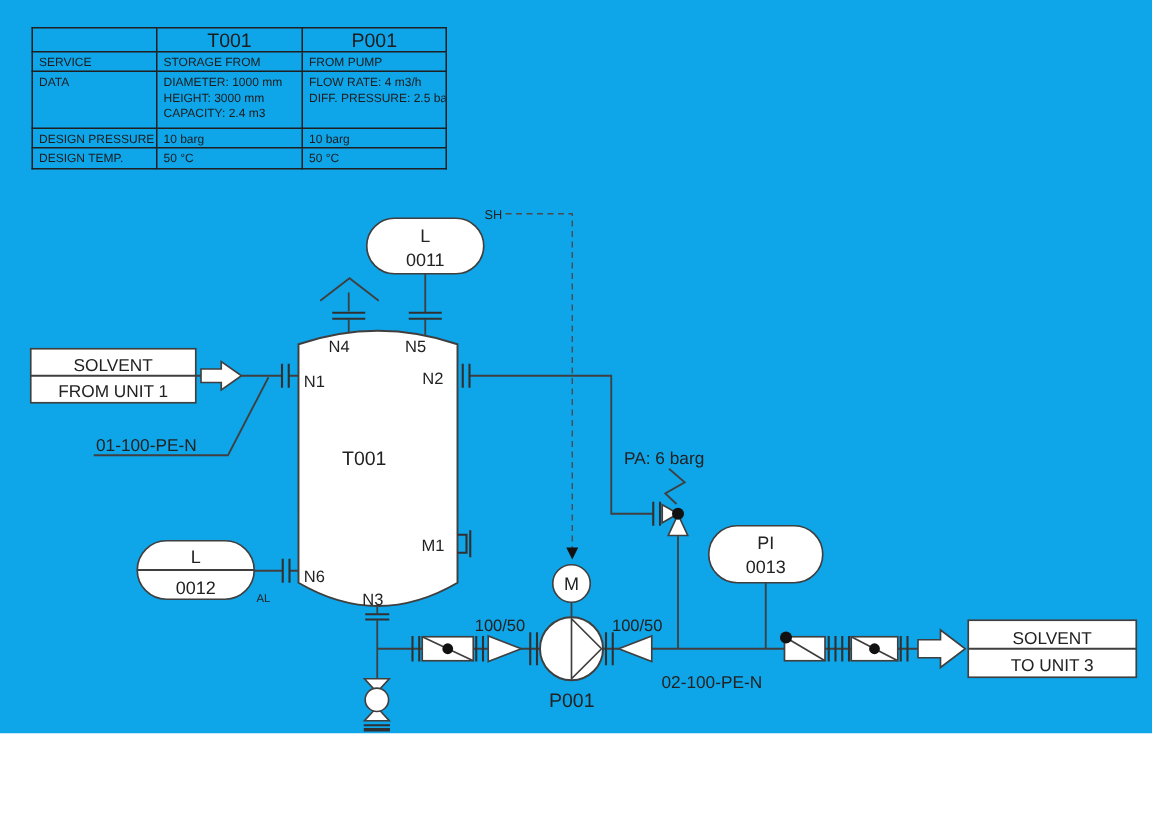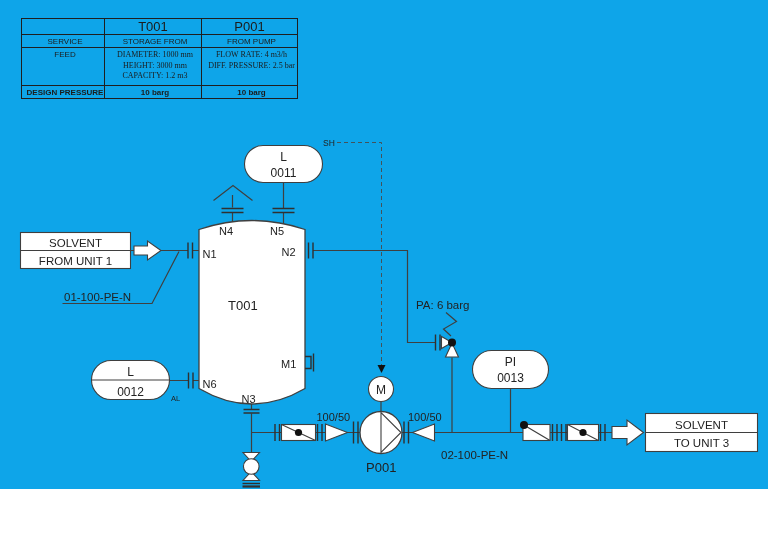--- a/index.html
+++ b/index.html
@@ -2,29 +2,29 @@
 <html><head>
 <meta charset="utf-8">
 <style>
   html,body{margin:0;padding:0;background:#ffffff;}
   #canvas{position:relative;width:768px;height:489px;background:#0ea5e9;overflow:hidden;
           font-family:"Liberation Sans",sans-serif;}
   
   .spec-table{position:absolute;left:21px;top:18px;border-collapse:collapse;
               table-layout:fixed;width:276px;color:#1c1c1c;}
   .spec-table td,.spec-table th{border:1px solid #1f1f1f;padding:0 0 0 4px;
-              font-size:8px;font-weight:normal;text-align:center;vertical-align:middle;
+              font-size:8px;font-weight:normal;text-align:left;vertical-align:middle;
               overflow:hidden;white-space:nowrap;}
   .spec-table{border:1.5px solid #1f1f1f;}
   .spec-table .hdr{font-size:13px;text-align:center;padding:0;height:13px;}
   .spec-table .r-service td{height:12px;}
   .spec-table .r-data td{height:35px;vertical-align:top;padding-top:2px;}
-  .spec-table .r-dp td{height:12px;font-weight:bold;}
+  .spec-table .r-dp td{height:12px;}
   .spec-table .r-dt td{height:13px;}
-  .spec-table .dline{line-height:10.5px;font-family:Liberation Serif, serif;}
+  .spec-table .dline{line-height:10.5px;}
   
   svg{position:absolute;left:0;top:0;}
   .pipe{stroke:#3f3f3f;stroke-width:1.2;fill:none;}
   .sym{stroke:#3f3f3f;stroke-width:1.1;fill:#ffffff;}
   .bar{stroke:#303030;stroke-width:1.4;fill:none;}
   .dash{stroke:#4a4a4a;stroke-width:0.9;fill:none;stroke-dasharray:4 3;}
   .dot{fill:#111111;stroke:none;}
   .lbl{fill:#222222;font-family:"Liberation Sans",sans-serif;}
   .f11{font-size:11px;} .f12{font-size:12px;} .f13{font-size:13px;}
   .f8{font-size:8.5px;} .f7{font-size:7.5px;} .f115{font-size:11.5px;}
@@ -45,35 +45,40 @@
       <td class="hdr"></td>
       <td class="hdr">T001</td>
       <td class="hdr">P001</td>
     </tr>
     <tr class="r-service">
       <td>SERVICE</td>
       <td>STORAGE FROM</td>
       <td>FROM PUMP</td>
     </tr>
     <tr class="r-data">
-      <td>FEED</td>
+      <td>DATA</td>
       <td>
         <div class="dline">DIAMETER: 1000 mm</div>
         <div class="dline">HEIGHT: 3000 mm</div>
-        <div class="dline">CAPACITY: 1.2 m3</div>
+        <div class="dline">CAPACITY: 2.4 m3</div>
       </td>
       <td>
         <div class="dline">FLOW RATE: 4 m3/h</div>
         <div class="dline">DIFF. PRESSURE: 2.5 bar</div>
       </td>
     </tr>
     <tr class="r-dp">
       <td>DESIGN PRESSURE</td>
       <td>10 barg</td>
       <td>10 barg</td>
+    </tr>
+    <tr class="r-dt">
+      <td>DESIGN TEMP.</td>
+      <td>50 °C</td>
+      <td>50 °C</td>
     </tr>
   </tbody>
     </table>
 
   <svg width="768" height="543" viewBox="0 0 768 543">
 
     <g>
       <path class="pipe" d="M 130.5,250.5 H 135 M 161,250.5 H 188 M 192.5,250.5 H 199.5"></path>
       <path class="pipe" d="M 313,250.5 H 407.5 V 342.5 H 435.5"></path>
       <path class="pipe" d="M 452,357.5 V 432.5"></path>

